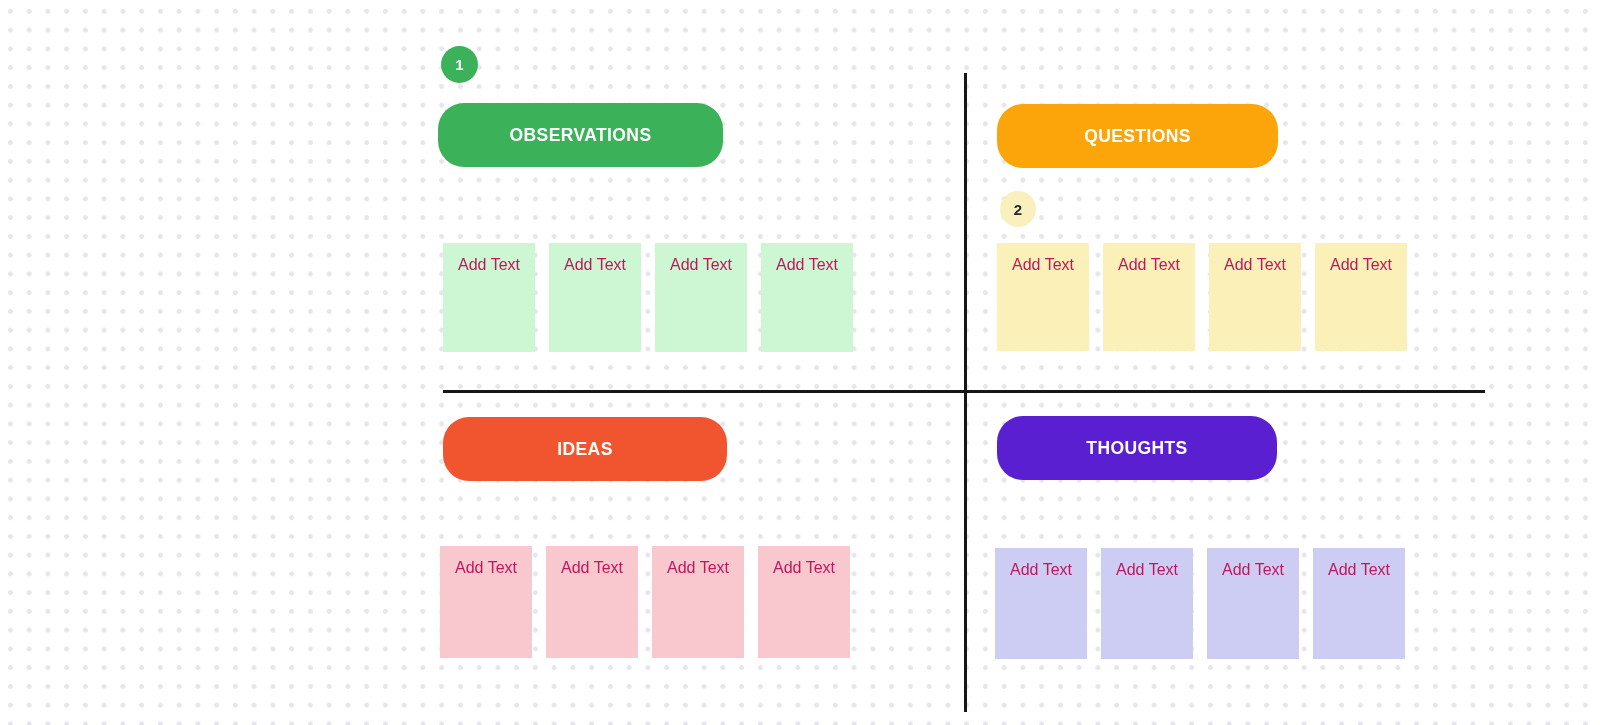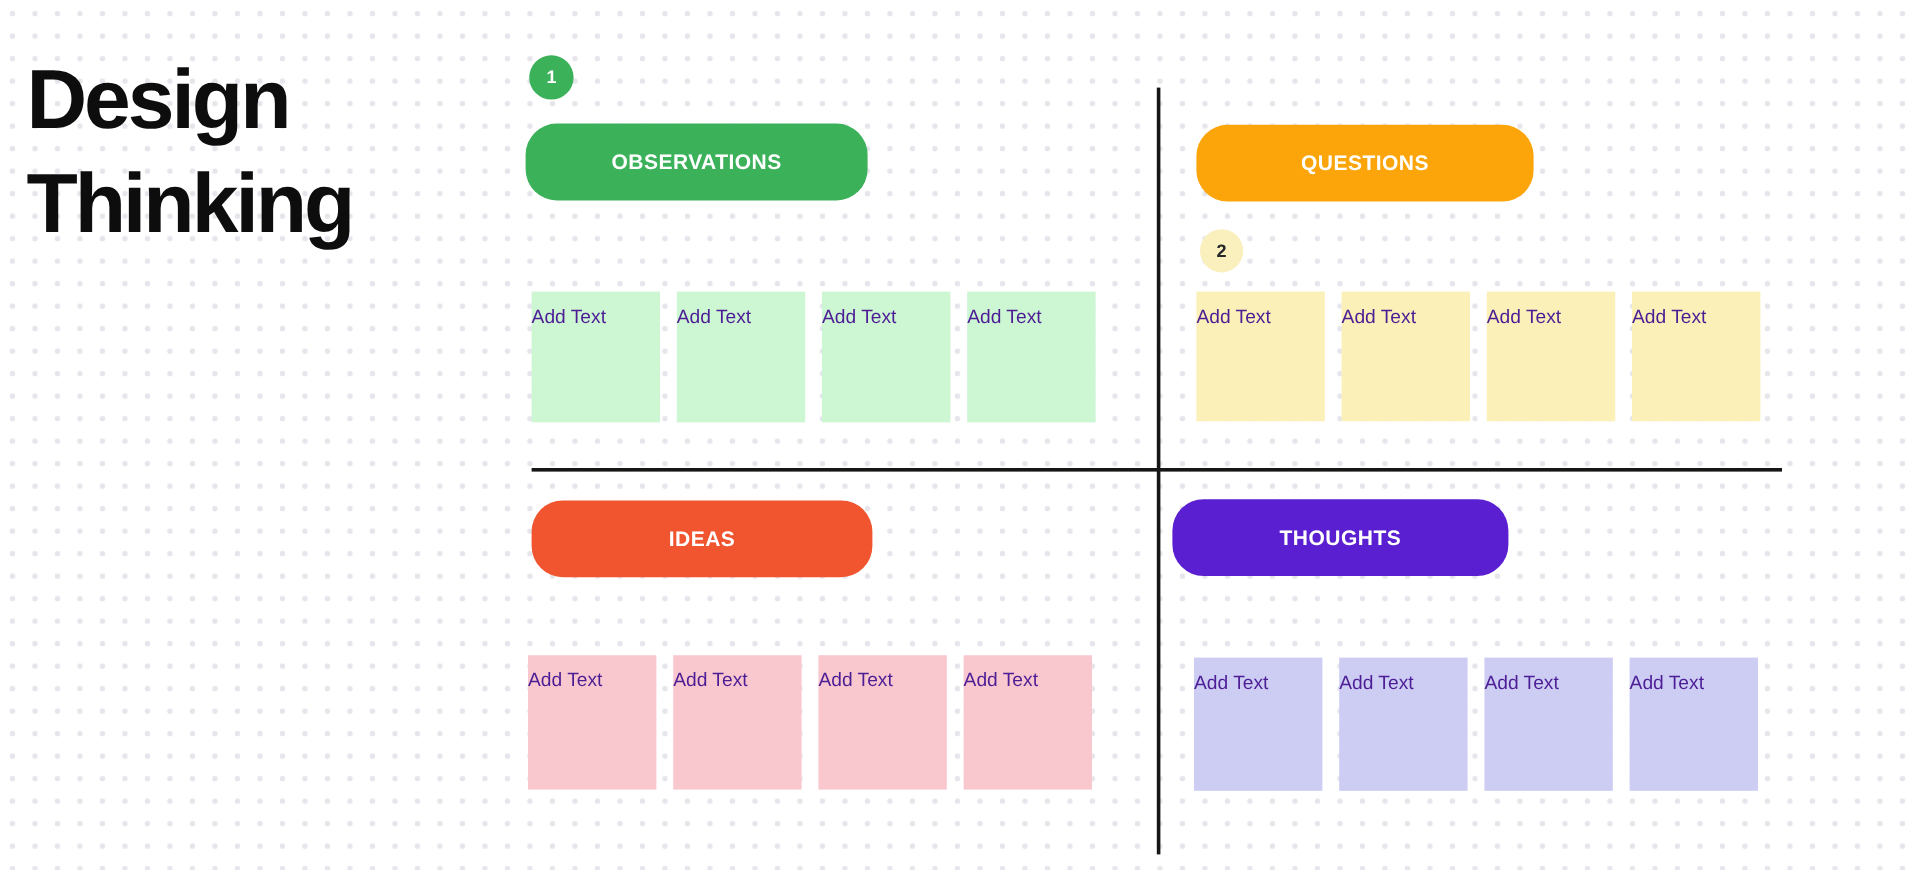--- a/index.html
+++ b/index.html
@@ -42,57 +42,54 @@
     display: flex; align-items: center; justify-content: center;
     color: #FFFFFF;
     font-size: 17.5px;
     font-weight: 700;
     letter-spacing: 0.4px;
     cursor: pointer;
   }
   .pill-observations { left: 438px; top: 103px; width: 285px; background: #3BB15A; }
   .pill-questions    { left: 997px; top: 104px; width: 281px; background: #FCA50B; }
   .pill-ideas        { left: 443px; top: 417px; width: 284px; background: #F1552F; }
-  .pill-thoughts     { left: 977px; top: 416px; width: 280px; background: #5A1FD0; }
+  .pill-thoughts     { left: 997px; top: 416px; width: 280px; background: #5A1FD0; }
 
   .notes-row {
     position: absolute;
     display: flex;
     gap: 14px;
   }
   .notes-observations { left: 443px; top: 243px; }
   .notes-questions    { left: 997px; top: 243px; }
   .notes-ideas        { left: 440px; top: 546px; }
   .notes-thoughts     { left: 995px; top: 548px; }
 
   .note {
-    width: 107px;
+    width: 92px;
+    text-align: center;
     padding-top: 13px;
     font-size: 16px;
-    color: #4c1d95;
+    color: #be185d;
     cursor: pointer;
   }
   .notes-observations .note { height: 109px; background: #CDF6D3; }
   .notes-questions    .note { height: 108px; background: #FAF0B8; }
   .notes-ideas        .note { height: 112px; background: #F9C8CE; }
   .notes-thoughts     .note { height: 111px; background: #CDCDF4; }
 
   .divider { position: absolute; background: #161616; }
   .divider-vertical   { left: 964px; top: 73px;  width: 3px;    height: 639px; }
   .divider-horizontal { left: 443px; top: 390px; width: 1042px; height: 3px; }
 </style>
 </head>
 <body>
 
 <div class="board">
 
-  <h1 class="title">
-    <span>Design</span>
-    <span>Thinking</span>
-  </h1>
 
   <div class="badge badge-1" style="background-color: rgb(59, 177, 90); color: rgb(255, 255, 255);">1</div>
 
   <div class="badge badge-2" style="background-color: rgb(250, 240, 190); color: rgb(38, 39, 43);">2</div>
 
   <div class="pill pill-observations" style="background-color: rgb(59, 177, 90);">OBSERVATIONS</div>
 
   <div class="pill pill-ideas" style="background-color: rgb(241, 85, 47);">IDEAS</div>
 
   <div class="pill pill-questions" style="background-color: rgb(252, 165, 11);">QUESTIONS</div>

